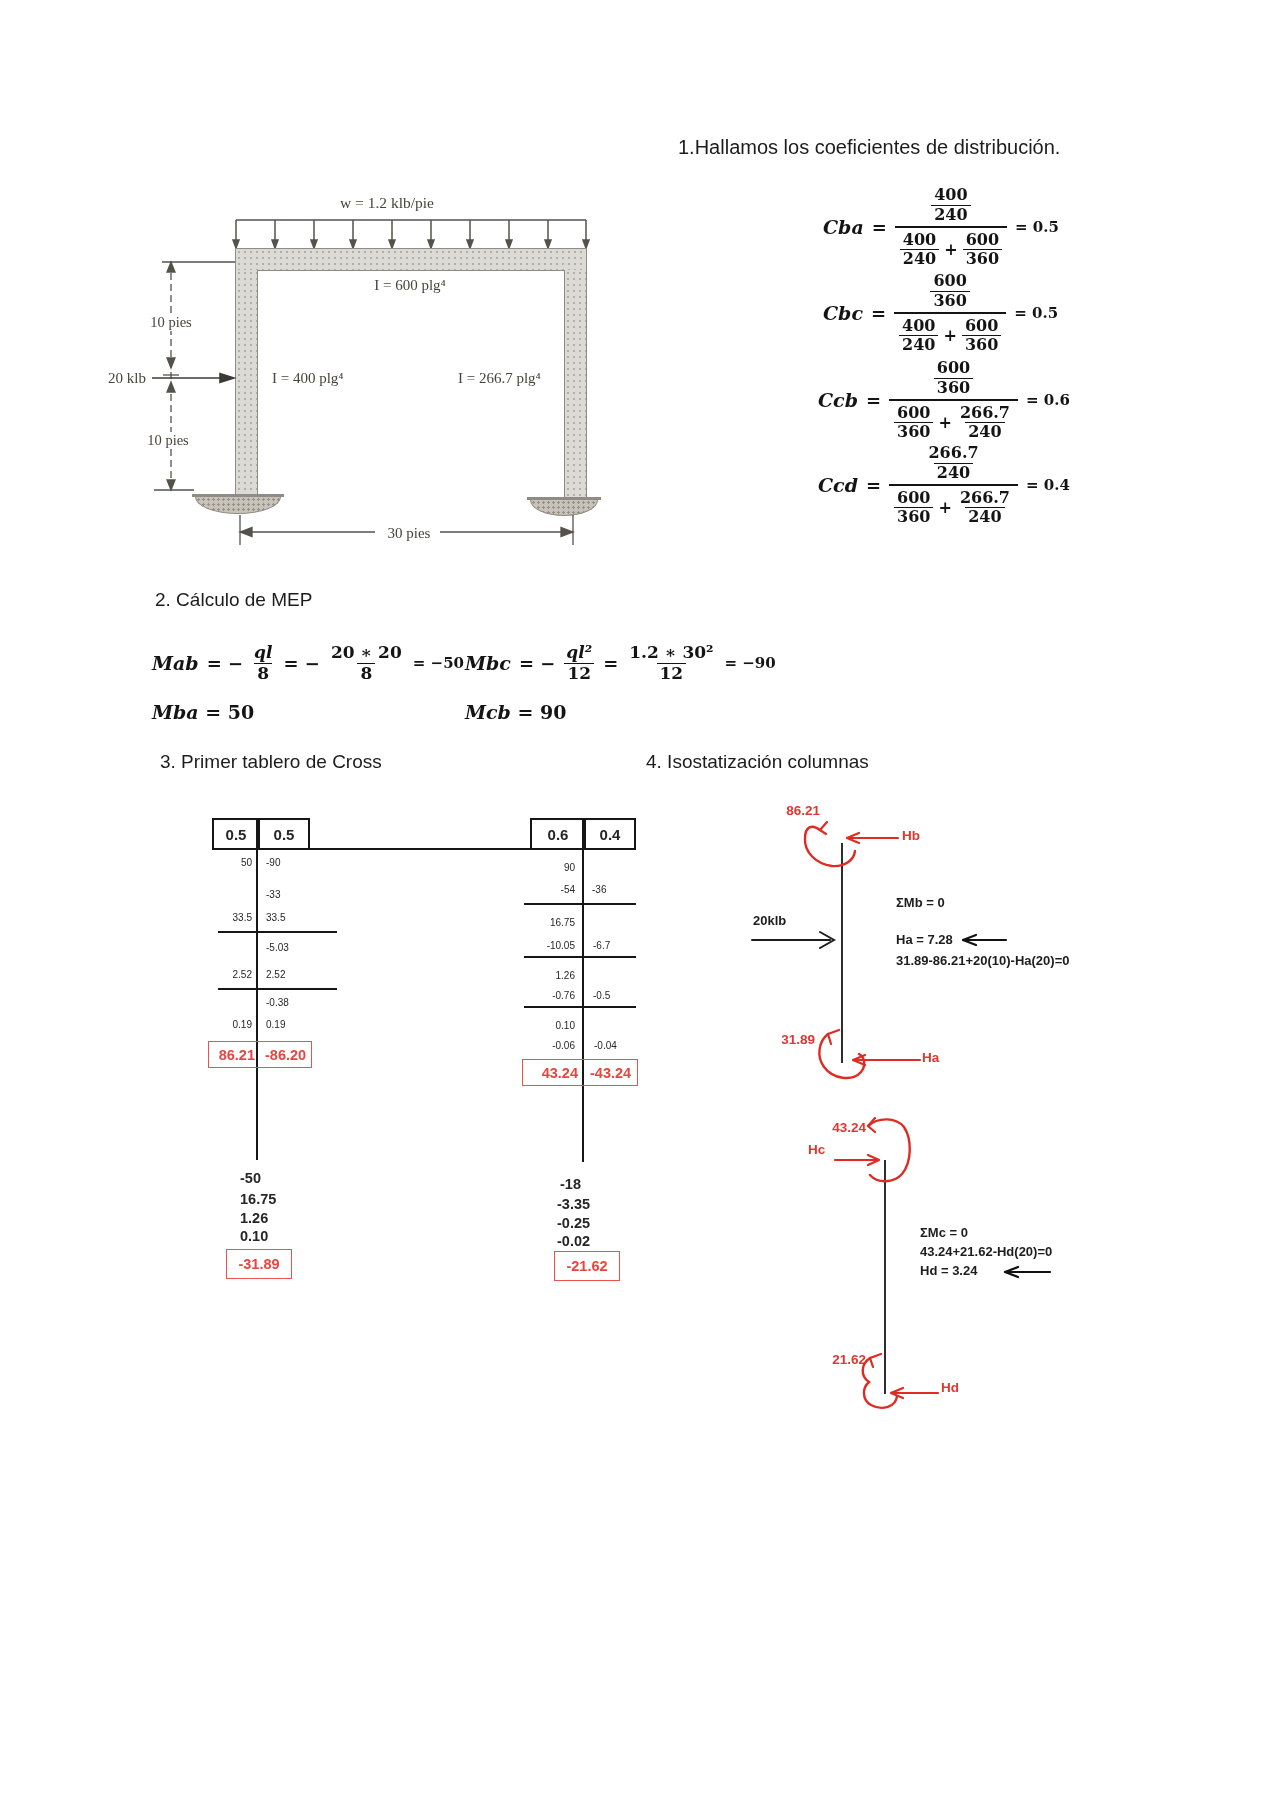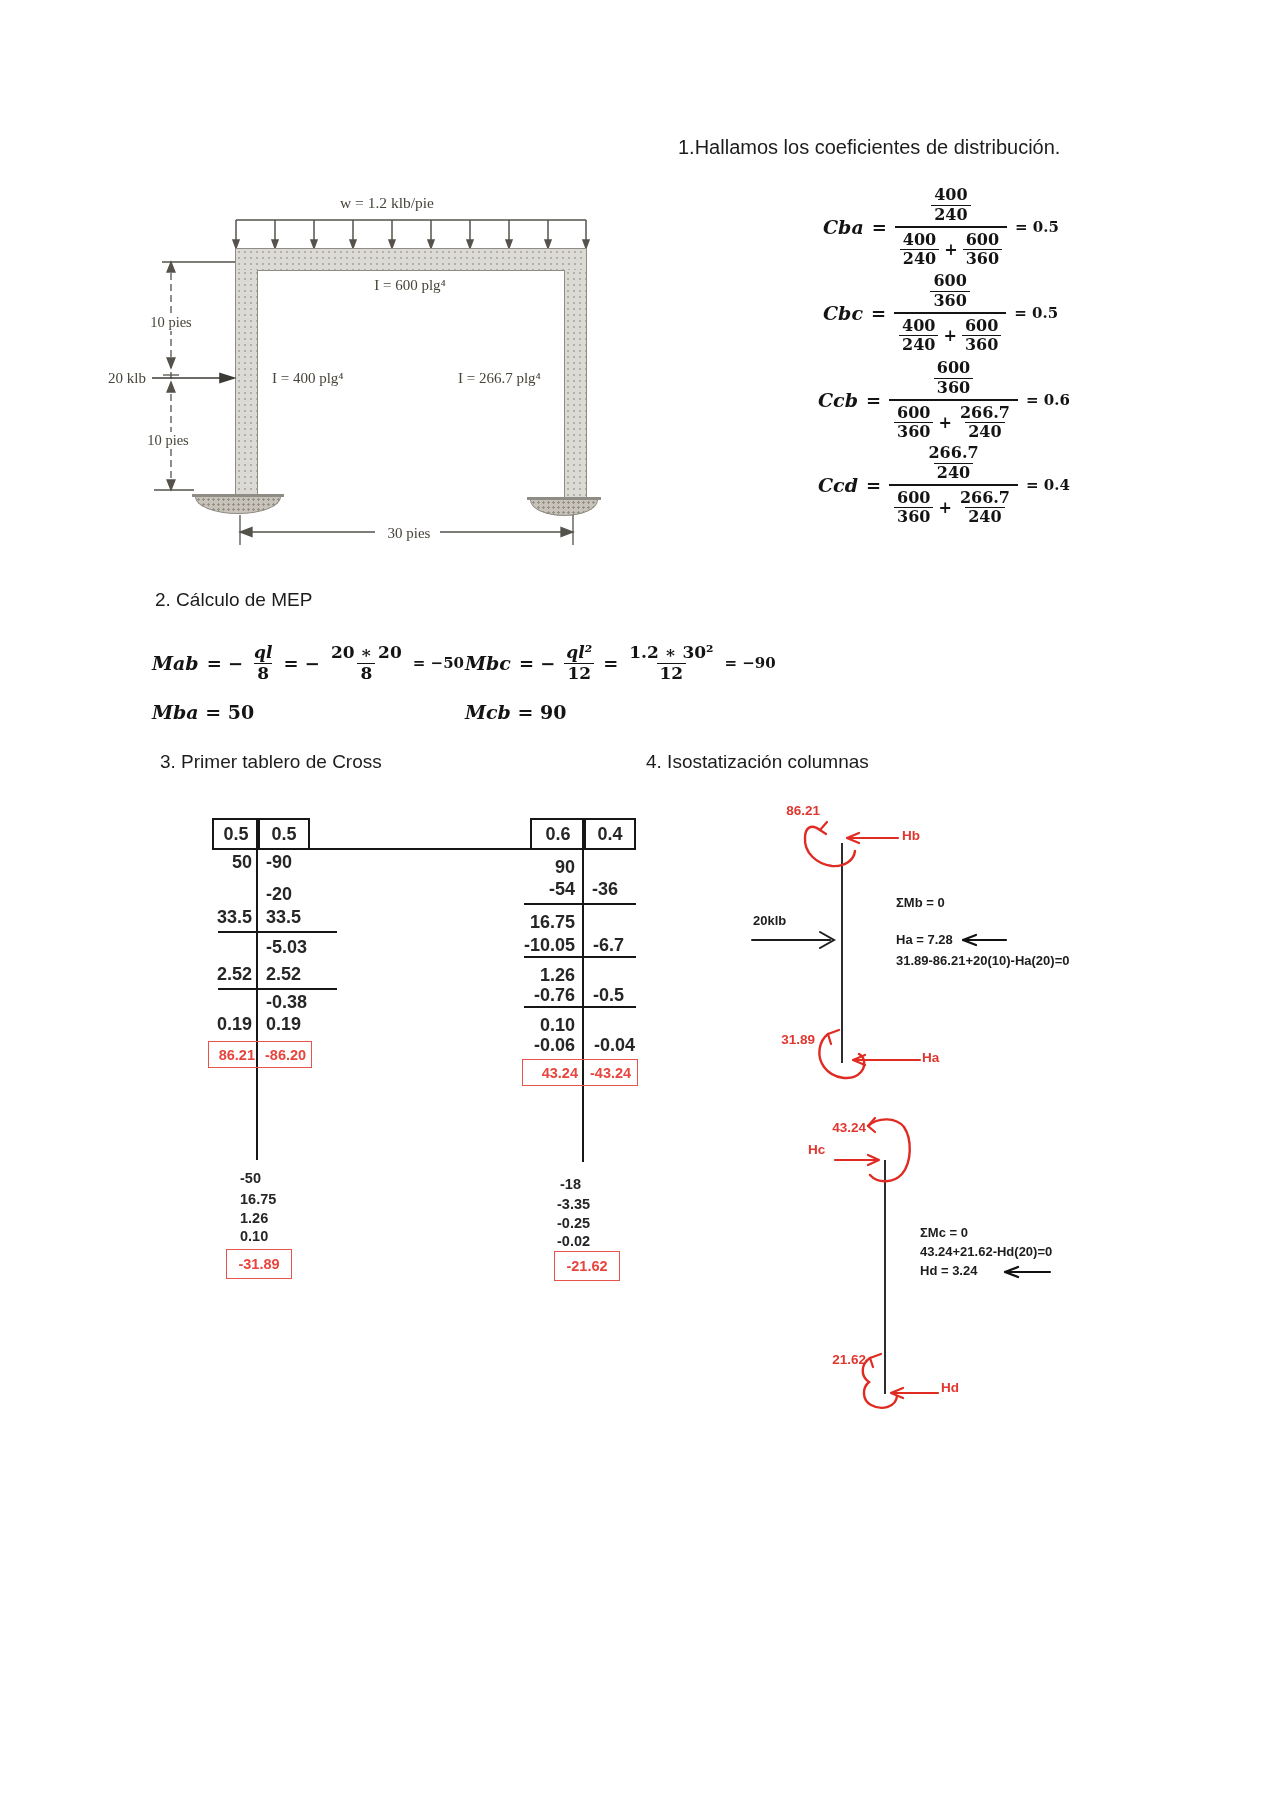--- a/index.html
+++ b/index.html
@@ -30,23 +30,23 @@
   .plus{font-weight:700;padding:0 1px;}
   .result{font-size:15px;font-weight:700;white-space:nowrap;}
   .it{font-style:italic;}
   .mepline{position:absolute;font-family:"DejaVu Serif",serif;font-size:19px;font-weight:600;
            color:#141414;white-space:nowrap;}
   .mepline .nm{font-style:italic;}
   
   .lh{position:absolute;background:#161616;}
   .lv{position:absolute;background:#161616;}
   .hbox{position:absolute;display:flex;box-sizing:border-box;border:2px solid #161616;
-        font-weight:700;font-size:18px;color:#262626;}
+        font-weight:700;font-size:15px;color:#262626;}
   .hbox .hc{display:flex;align-items:center;justify-content:center;}
-  .trow{position:absolute;display:flex;font-weight:700;font-size:18px;color:#262626;line-height:17px;}
+  .trow{position:absolute;display:flex;font-weight:400;font-size:10px;color:#262626;line-height:17px;}
   .trow .c1{text-align:right;}
   .trow .c2{text-align:left;}
   .redbox{position:absolute;display:flex;box-sizing:border-box;border:1.6px solid #e8544c;
           font-weight:700;font-size:14.5px;color:#e8453e;align-items:center;}
   .carry{position:absolute;font-weight:700;font-size:14.5px;color:#262626;white-space:nowrap;}
   .carrybox{position:absolute;display:flex;align-items:center;justify-content:center;box-sizing:border-box;
             border:1.6px solid #e8544c;font-weight:700;font-size:14.5px;color:#e8453e;}
   
   .colline{position:absolute;width:1.6px;background:#2e2e2e;}
   .redlab{position:absolute;color:#e03730;font-weight:600;font-size:13.5px;white-space:nowrap;}
@@ -279,21 +279,21 @@
   </div>
   <div class="lh" style="left:212px;top:848px;width:424px;height:2px"></div>
   <div class="lv" style="left:256px;top:818px;width:2px;height:342px"></div>
 
   <div class="trow" style="left:206px;top:854px">
     <div class="c1" style="width:46px;padding-right:5px">50</div>
     <div class="c2" style="padding-left:9px">-90</div>
   </div>
   <div class="trow" style="left:206px;top:886px">
     <div class="c1" style="width:46px;padding-right:5px"></div>
-    <div class="c2" style="padding-left:9px">-20</div>
+    <div class="c2" style="padding-left:9px">-33</div>
   </div>
   <div class="trow" style="left:206px;top:909px">
     <div class="c1" style="width:46px;padding-right:5px">33.5</div>
     <div class="c2" style="padding-left:9px">33.5</div>
   </div>
   <div class="lh" style="left:218px;top:931px;width:119px;height:2px"></div>
   <div class="trow" style="left:206px;top:939px">
     <div class="c1" style="width:46px;padding-right:5px"></div>
     <div class="c2" style="padding-left:9px">-5.03</div>
   </div>

